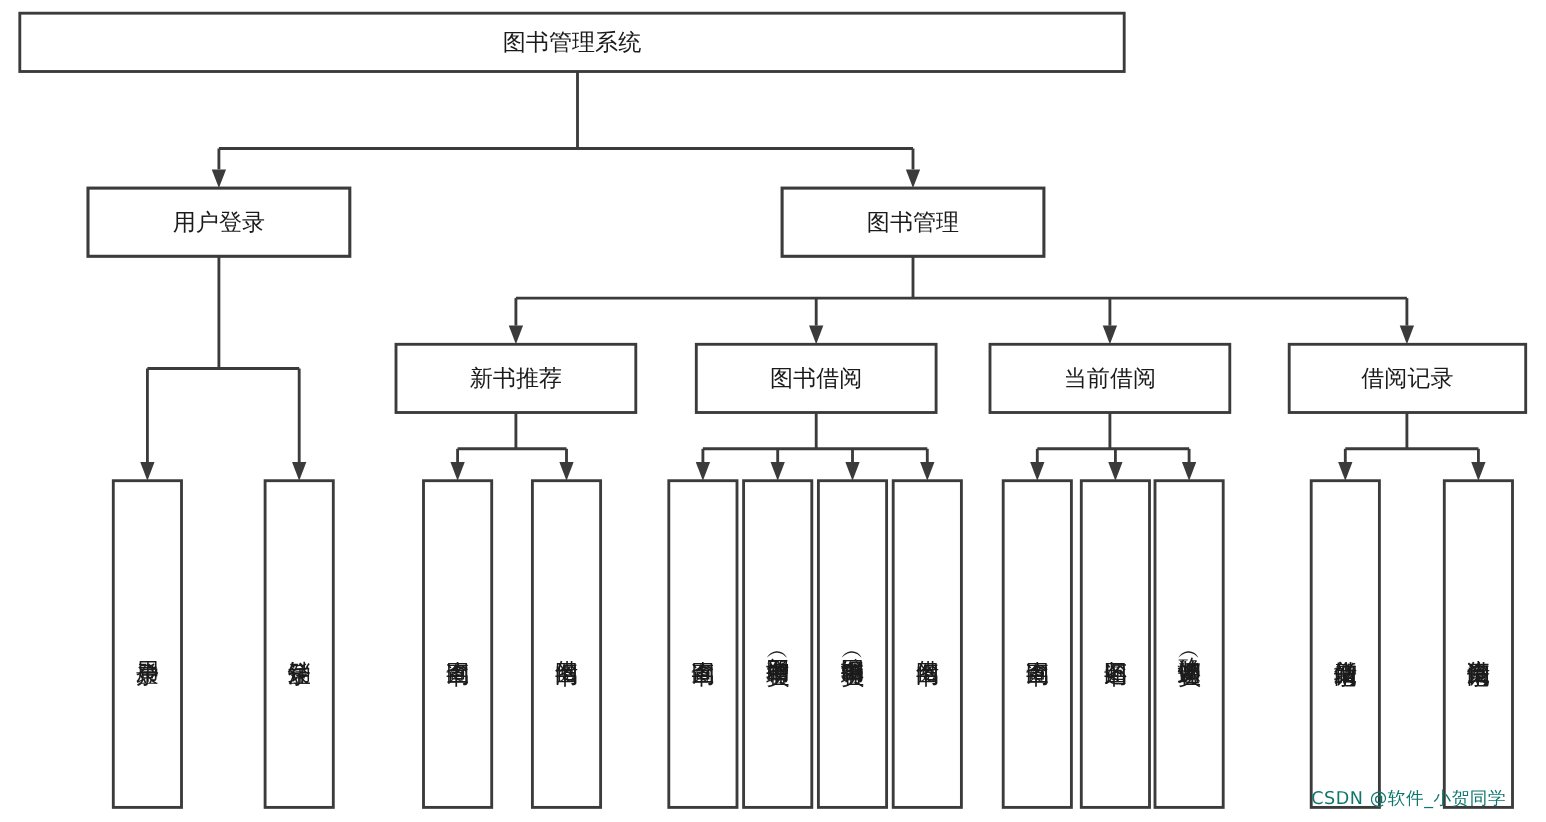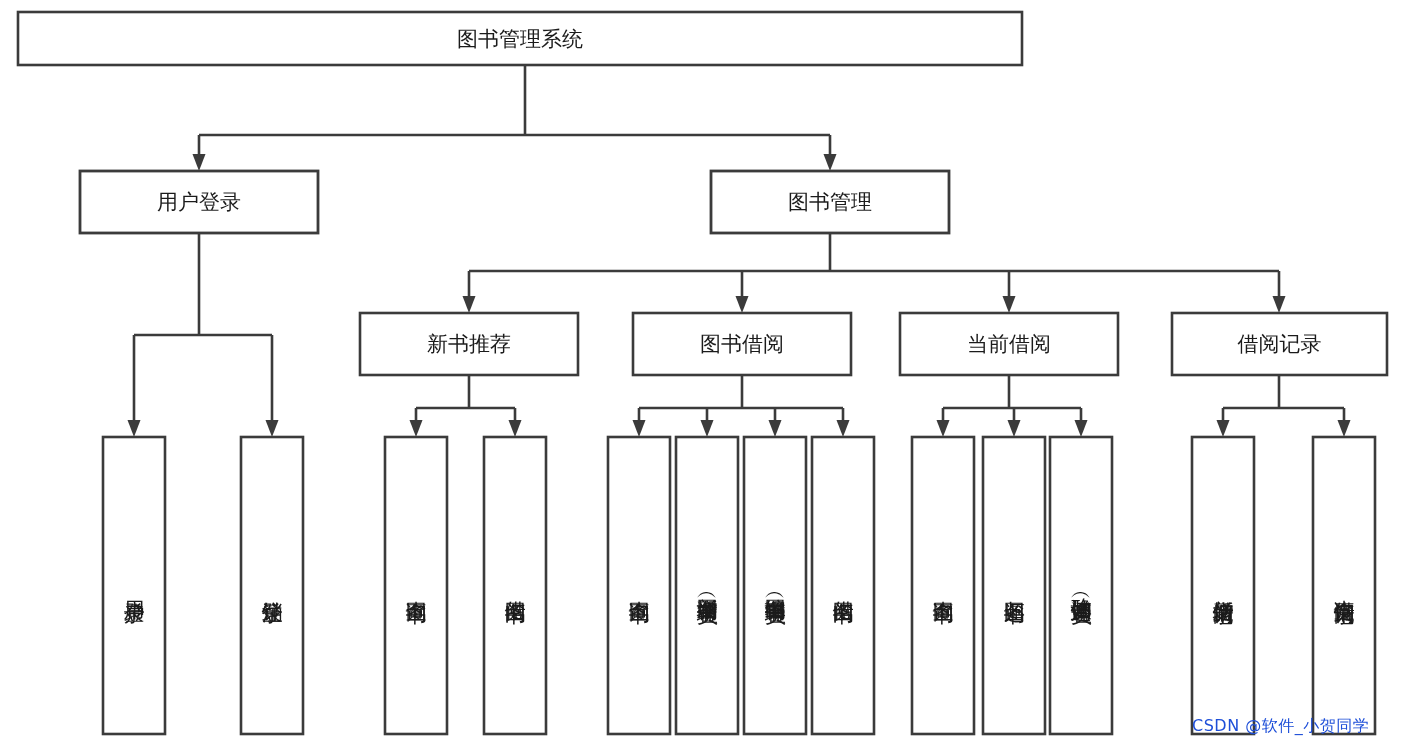--- a/index.html
+++ b/index.html
@@ -70,21 +70,21 @@
     text-orientation: upright;
     font-family: "DejaVu Sans", "Liberation Sans", sans-serif;
     font-size: 21px;
     line-height: 1.06;
     letter-spacing: 1px;
     color: #1b1b1b;
     white-space: nowrap;
   }
   .watermark {
     position: absolute;
-    color: #1d4ed8;
+    color: #0f766e;
     font-family: "DejaVu Sans", "Liberation Sans", sans-serif;
     font-size: 16px;
     white-space: nowrap;
     letter-spacing: 0.5px;
     pointer-events: none;
   }
 </style>
 </head>
 <body>
 

